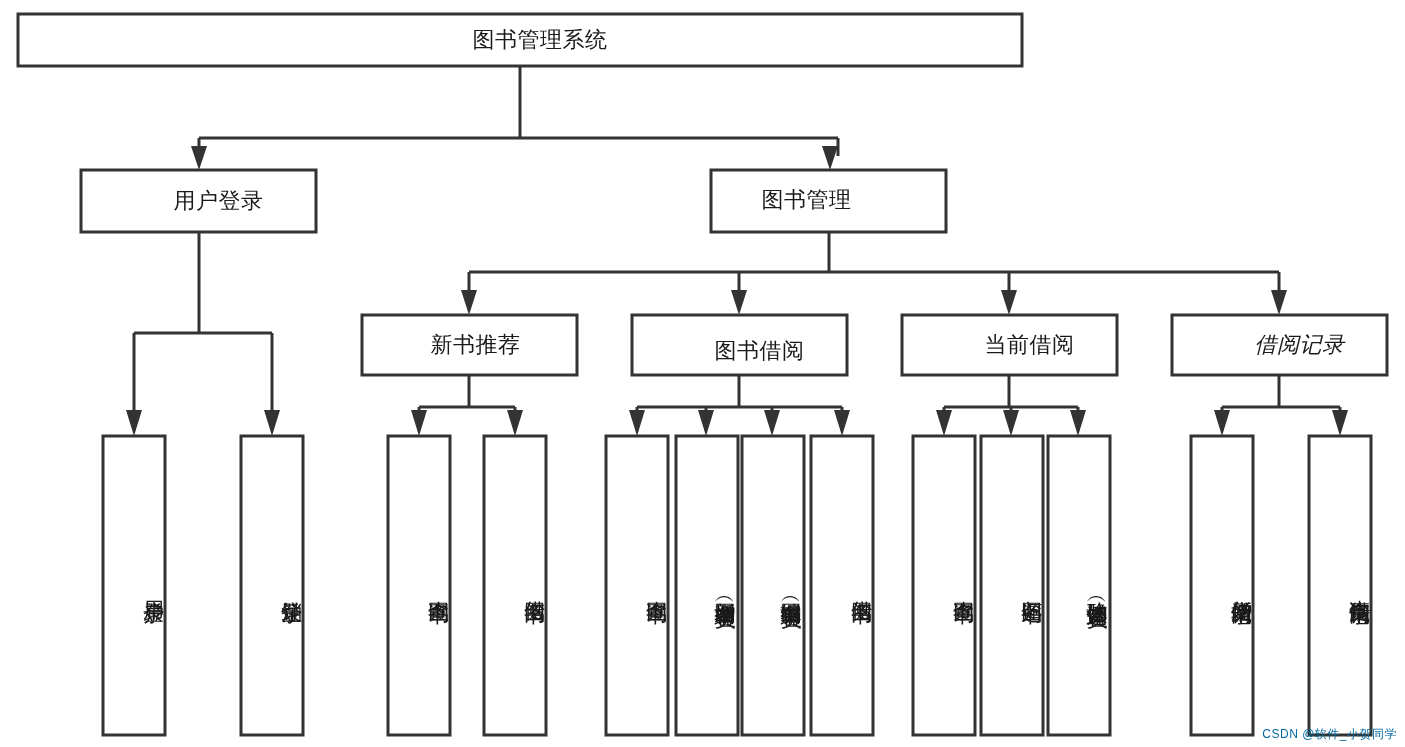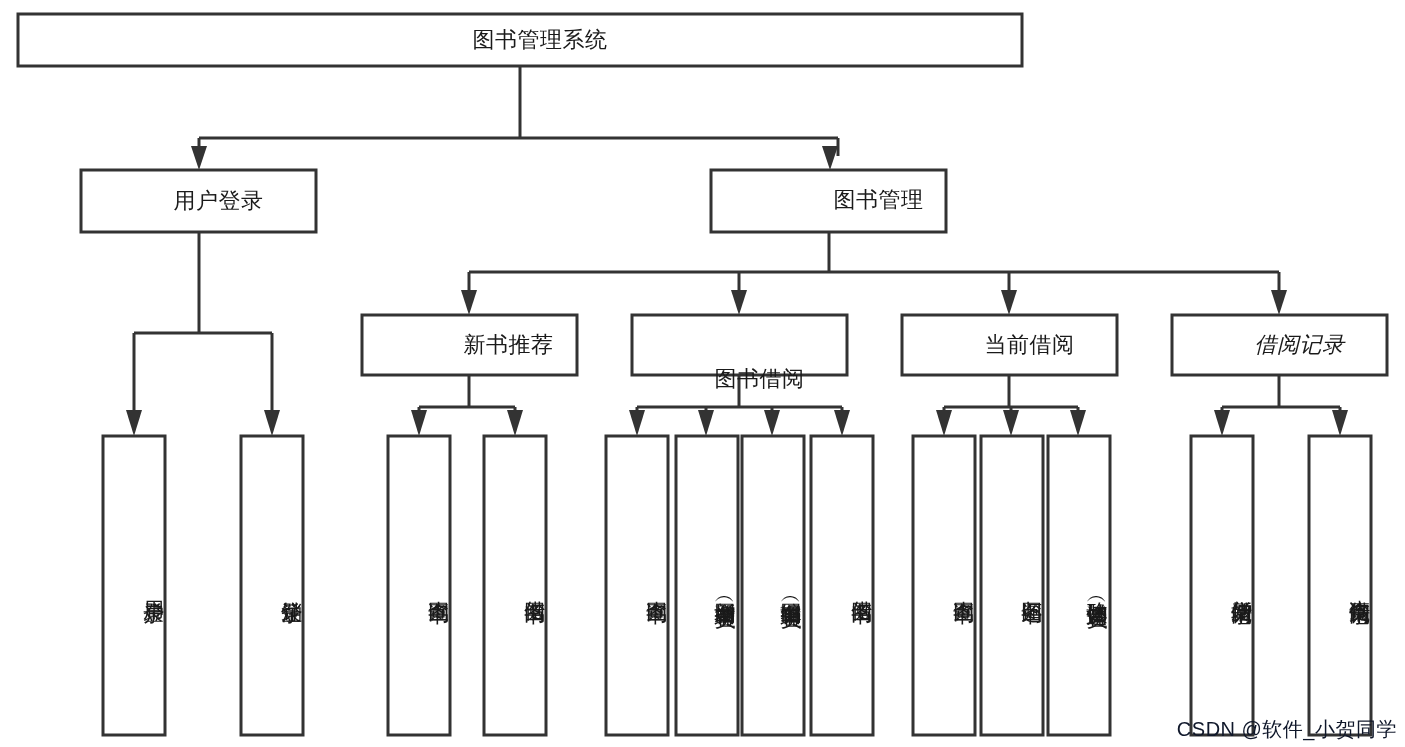--- a/index.html
+++ b/index.html
@@ -62,22 +62,22 @@
     font-size: 21px;
     line-height: 1.22;
     letter-spacing: 1px;
     align-items: center;
     justify-content: center;
   }
   .watermark {
     position: absolute;
     right: 8px;
     bottom: 4px;
-    font-size: 20px;
-    color: #0f172a;
+    font-size: 12px;
+    color: #0369a1;
     font-family: "Liberation Sans", "DejaVu Sans", sans-serif;
     white-space: nowrap;
     letter-spacing: 0.5px;
   }
 </style>
 </head>
 <body>
 
 <div id="diagram-root">
 
@@ -182,24 +182,24 @@
     <rect class="node-box" x="1048" y="436" width="62" height="299"></rect>
 
     <rect class="node-box" x="1191" y="436" width="62" height="299"></rect>
     <rect class="node-box" x="1309" y="436" width="62" height="299"></rect>
 
   </svg>
 
   <div class="node-label horizontal" style="left:18px; top:14px; width:1004px; height:52px;">图书管理系统</div>
 
   <div class="node-label horizontal" style="left:81px; top:170px; width:235px; height:62px;">用户登录</div>
-  <div class="node-label horizontal" style="left:741px; top:170px; width:235px; height:60px;">图书管理</div>
-
-  <div class="node-label horizontal" style="left:381px; top:315px; width:215px; height:60px;">新书推荐</div>
-  <div class="node-label horizontal" style="left:632px; top:315px; width:215px; height:72px;margin-top:28px;">图书借阅</div>
+  <div class="node-label horizontal" style="left:669px; top:170px; width:235px; height:60px;">图书管理</div>
+
+  <div class="node-label horizontal" style="left:348px; top:315px; width:215px; height:60px;">新书推荐</div>
+  <div class="node-label horizontal" style="left:632px; top:315px; width:215px; height:72px;">图书借阅</div>
   <div class="node-label horizontal" style="left:902px; top:315px; width:215px; height:60px;border-radius:28px;">当前借阅</div>
   <div class="node-label horizontal" style="left:1172px; top:315px; width:215px; height:60px;font-style:italic;">借阅记录</div>
 
   <div class="node-label vertical" style="left:103px; top:436px; width:62px; height:299px;">用户登录</div>
   <div class="node-label vertical" style="left:241px; top:436px; width:62px; height:299px;">注销登录</div>
 
   <div class="node-label vertical" style="left:388px; top:436px; width:62px; height:299px;">查询图书</div>
   <div class="node-label vertical" style="left:484px; top:436px; width:62px; height:299px;">借阅图书</div>
 
   <div class="node-label vertical" style="left:606px; top:436px; width:62px; height:299px;">查询图书</div>

